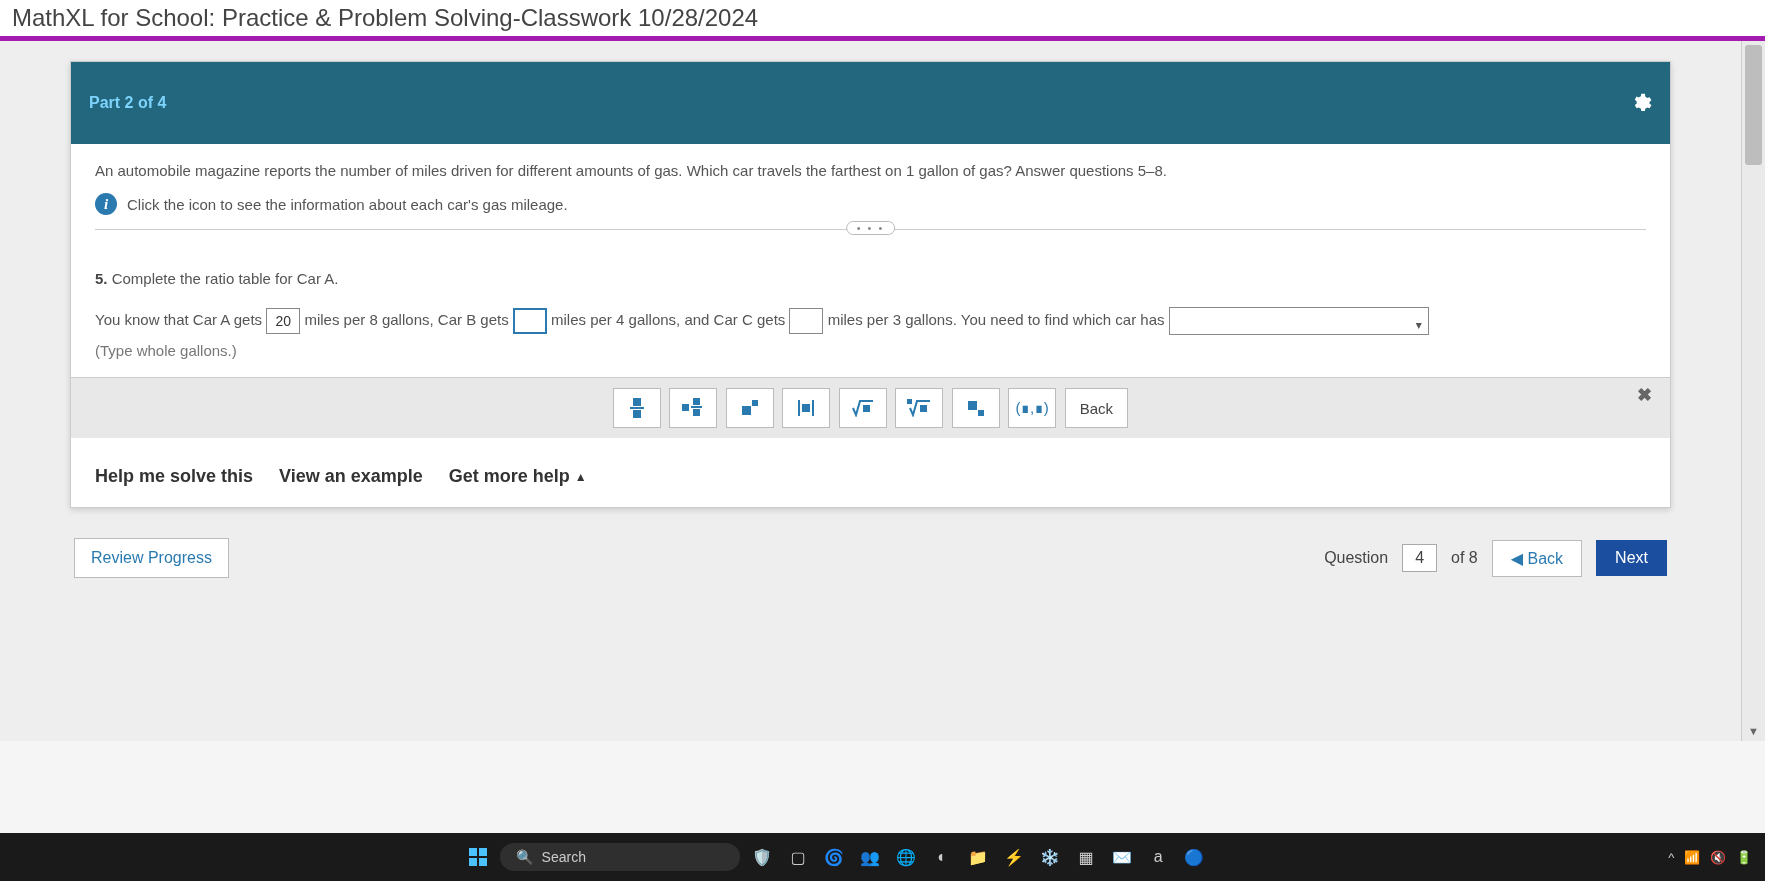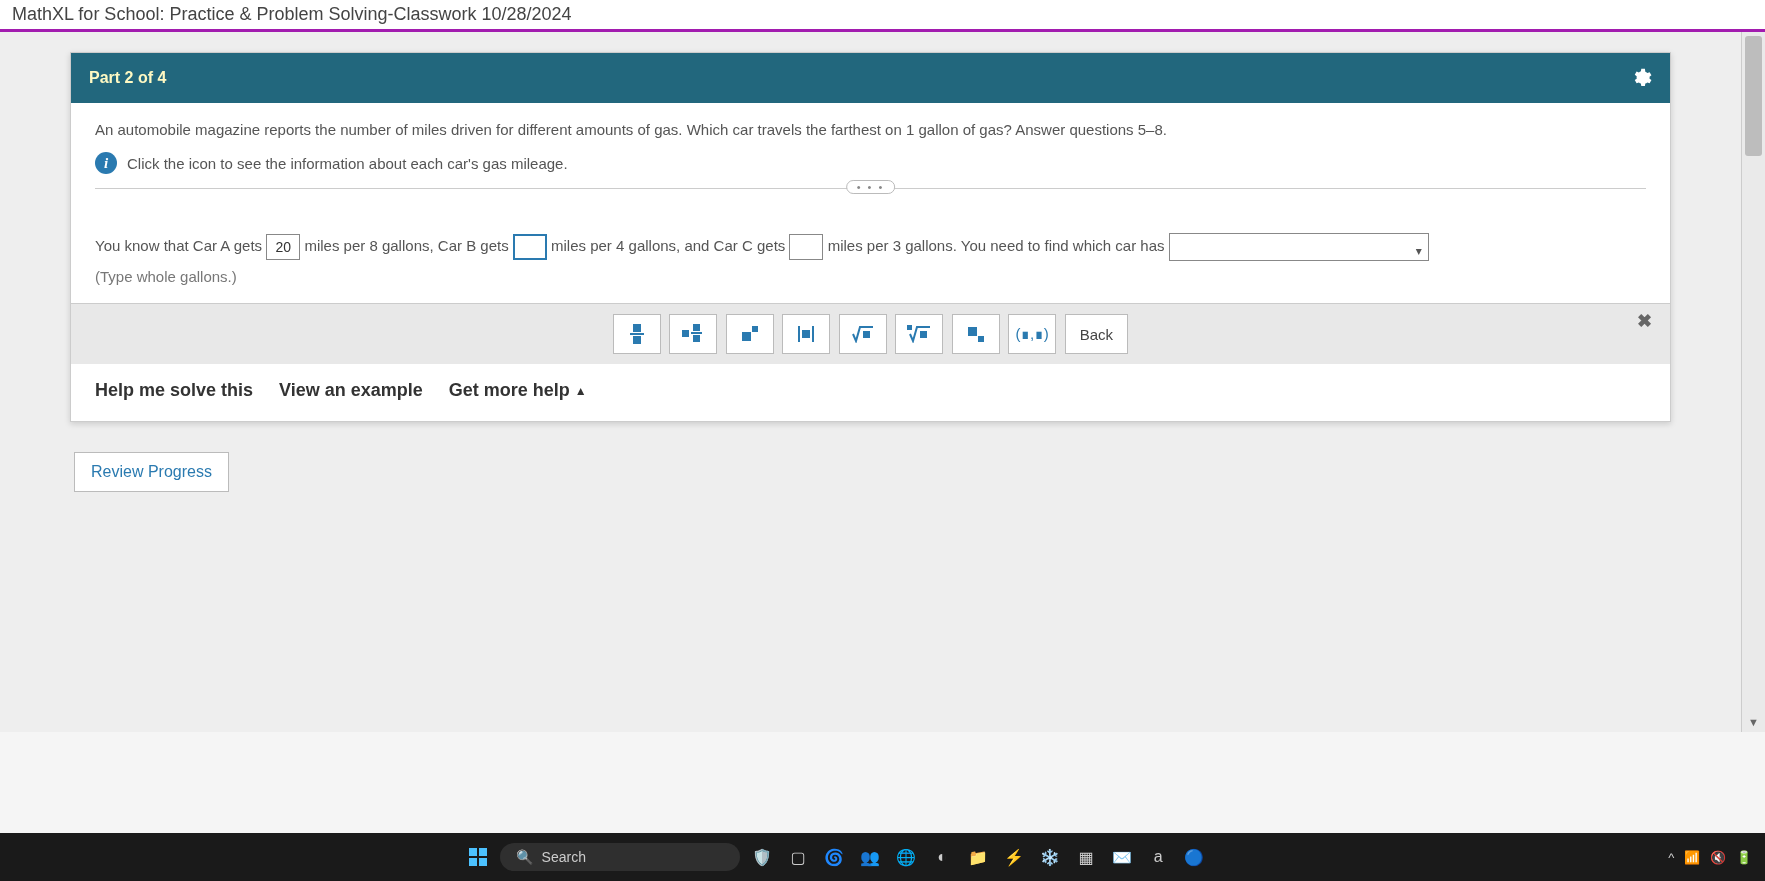--- a/index.html
+++ b/index.html
@@ -1,27 +1,27 @@
 <!DOCTYPE html>
 <html><head>
 <meta charset="utf-8">
 <style>
 * { box-sizing: border-box; margin: 0; padding: 0; }
 body { font-family: Arial, Helvetica, sans-serif; background: #f5f5f5; color: #333; overflow: hidden; }
-.app-title { background: #fff; padding: 4px 12px; font-size: 18px; color: #444; border-bottom: 3px solid #a21caf; }
+.app-title { background: #fff; padding: 4px 12px; font-size: 24px; color: #444; border-bottom: 5px solid #a21caf; }
 .viewport { position: relative; height: 700px; }
 .scroll-area { position: absolute; top: 0; bottom: 0; left: 0; right: 24px; overflow-y: auto; background: #eee; }
 .scroll-track { position: absolute; top: 0; right: 0; bottom: 0; width: 24px; background: #eaeaea; border-left: 1px solid #ccc; }
 .scroll-thumb { position: absolute; left: 3px; right: 3px; top: 4px; height: 120px; background: #bdbdbd; border-radius: 3px; }
 .scroll-arrow { position: absolute; left: 0; right: 0; height: 20px; text-align: center; font-size: 11px; color: #666; line-height: 20px; }
 .scroll-arrow.up { top: 0; }
 .scroll-arrow.down { bottom: 0; }
 
 .question-card { background: #fff; margin: 20px 70px; border: 1px solid #ccc; box-shadow: 0 2px 6px rgba(0,0,0,0.15); position: relative; }
-.part-header { background: #22677d; color: #fef9c3; padding: 14px 18px; font-size: 16px; font-weight: bold; display: flex; justify-content: space-between; align-items: center; }
+.part-header { background: #22677d; color: #7dd3fc; padding: 30px 18px; font-size: 16px; font-weight: bold; display: flex; justify-content: space-between; align-items: center; }
 .gear { width: 22px; height: 22px; fill: #fff; cursor: pointer; }
 
 .q-body { padding: 18px 24px; color: #555; font-size: 15px; }
 .intro-text { margin-bottom: 14px; }
 .info-row { display: flex; align-items: center; gap: 10px; margin-bottom: 14px; }
 .info-icon { width: 22px; height: 22px; border-radius: 50%; background: #2a7ab0; color: #fff; font-weight: bold; font-style: italic; font-family: Georgia, serif; display: inline-flex; align-items: center; justify-content: center; font-size: 15px; }
 .hr-wrap { position: relative; margin: 10px 0 40px; }
 .hr-line { border: 0; border-top: 1px solid #ccc; }
 .hr-pill { position: absolute; left: 50%; top: -8px; transform: translateX(-50%); background: #fff; border: 1px solid #bbb; border-radius: 10px; padding: 0 10px; font-size: 11px; color: #888; letter-spacing: 2px; cursor: pointer; }
 
@@ -39,21 +39,21 @@
 .ans-box.active { border: 2px solid #2a7ab0; }
 .dropdown-box { display: inline-block; min-width: 260px; height: 28px; border: 1px solid #888; vertical-align: middle; position: relative; background: #fff; }
 .dropdown-box::after { content: "▾"; position: absolute; right: 6px; top: 4px; font-size: 12px; color: #555; }
 .type-hint { color: #777; margin-top: 6px; }
 
 .palette-bar { background: #e8e8e8; border-top: 1px solid #ccc; padding: 10px 24px; position: relative; text-align: center; }
 .palette-bar .close-x { position: absolute; right: 18px; top: 6px; font-size: 18px; font-weight: bold; color: #666; cursor: pointer; }
 .pal-btn { display: inline-flex; align-items: center; justify-content: center; width: 48px; height: 40px; background: #fff; border: 1px solid #bbb; margin: 0 2px; font-size: 15px; color: #2a7ab0; cursor: pointer; vertical-align: middle; }
 .pal-btn.more { width: auto; padding: 0 14px; color: #444; font-size: 15px; }
 
-.action-bar { display: flex; justify-content: space-between; align-items: center; padding: 16px 24px 20px; }
+.action-bar { display: flex; justify-content: space-between; align-items: center; padding: 16px 24px 20px; margin-top: 12px; }
 .help-links { display: flex; gap: 26px; font-size: 18px; font-weight: bold; color: #333; }
 .help-links span { cursor: pointer; }
 .caret-up { font-size: 12px; vertical-align: middle; }
 .action-btns { display: flex; gap: 14px; }
 .pill-btn { border-radius: 22px; padding: 8px 24px; font-size: 17px; font-weight: bold; cursor: pointer; }
 .clear-all { background: #fff; border: 2px solid #1b4e72; color: #1b4e72; }
 .check-ans { background: #e8a2b8; border: 2px solid #e8a2b8; color: #fff; }
 
 .nav-bar { display: flex; justify-content: space-between; align-items: center; padding: 10px 74px 0; }
 .review-btn { background: #fff; border: 1px solid #bbb; padding: 10px 16px; color: #2a7ab0; font-size: 16px; cursor: pointer; }
@@ -90,20 +90,24 @@
     <div class="info-row">
       <span class="info-icon">i</span>
       <span>Click the icon to see the information about each car's gas mileage.</span>
     </div>
 
     <div class="hr-wrap">
       <hr class="hr-line">
       <span class="hr-pill">• • •</span>
     </div>
 
+    <div class="sub-q">
+      <span class="num">5.</span>
+      <span>Complete the ratio table for Car A.</span>
+    </div>
 
 
 
     <div class="fill-line">
       <span>You know that Car A gets </span>
       <span class="ans-box filled">20</span>
       <span> miles per 8 gallons, Car B gets </span>
       <span class="ans-box active"></span>
       <span> miles per 4 gallons, and Car C gets </span>
       <span class="ans-box"></span>
@@ -171,20 +175,27 @@
       <span>Help me solve this</span>
       <span>View an example</span>
       <span><span>Get more help</span> <span class="caret-up">▲</span></span>
     </div>
   </div>
 
 </div>
 
 <div class="nav-bar">
   <button class="review-btn">Review Progress</button>
+  <div class="nav-right">
+    <span>Question</span>
+    <span class="q-num-box">4</span>
+    <span>of 8</span>
+    <button class="nav-btn">◀ <span>Back</span></button>
+    <button class="nav-btn next">Next</button>
+  </div>
 </div>
 
 </div>
 
 <div class="scroll-track">
   <div class="scroll-arrow up">▲</div>
   <div class="scroll-thumb"></div>
   <div class="scroll-arrow down">▼</div>
 </div>
 </div>

